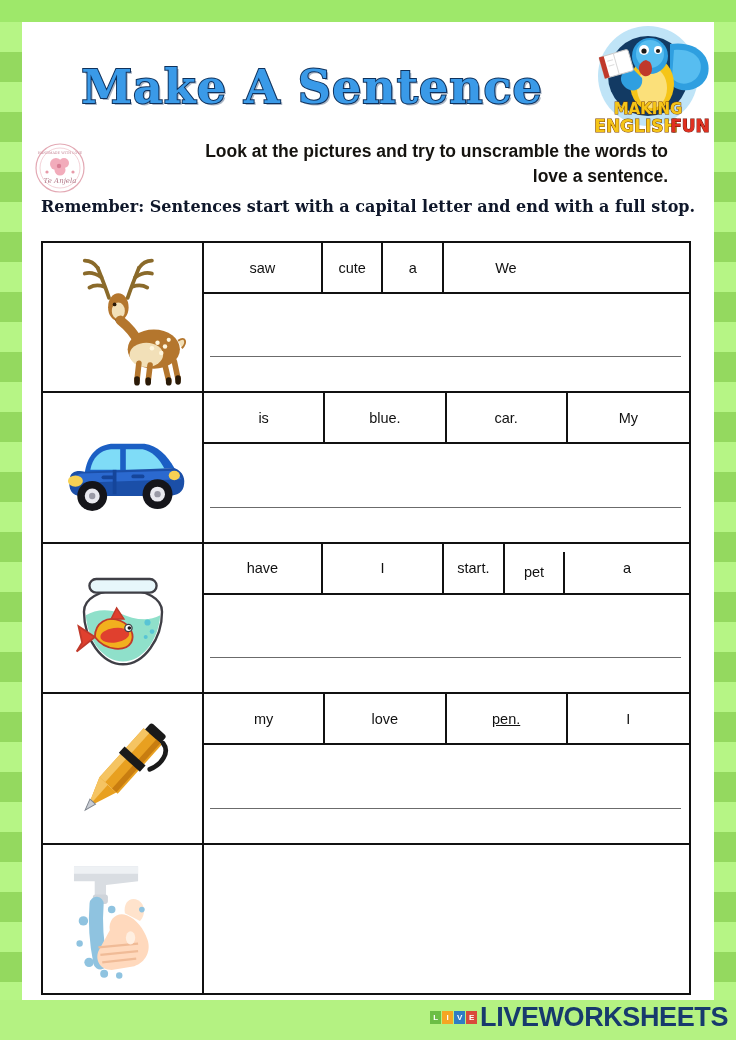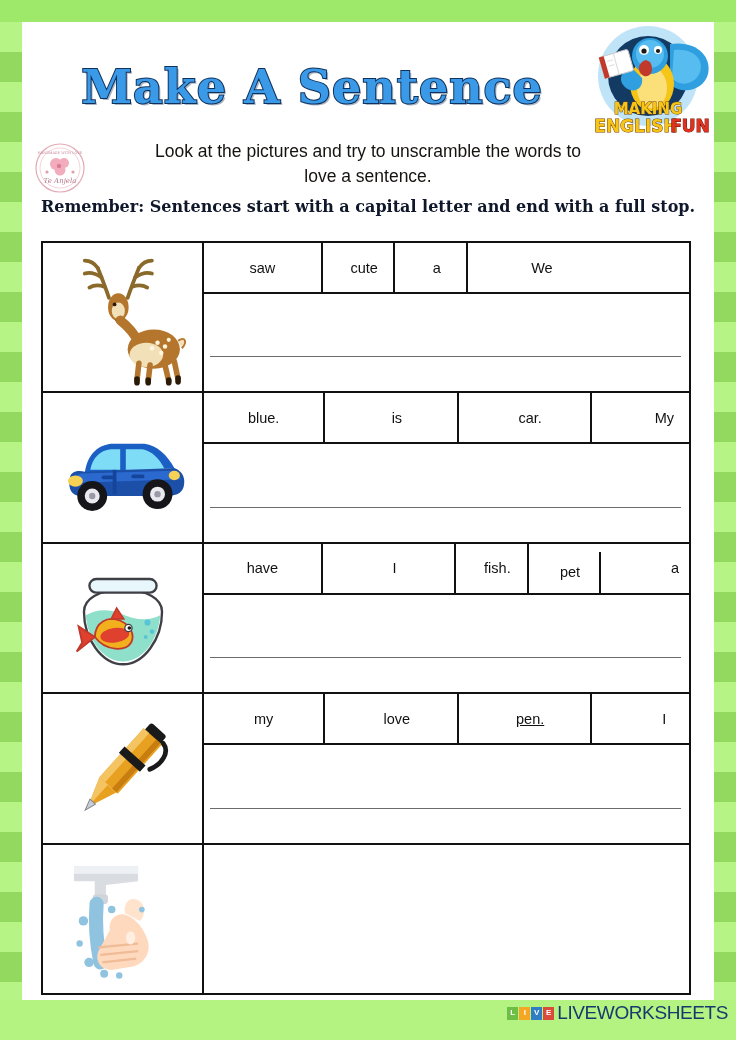--- a/index.html
+++ b/index.html
@@ -46,22 +46,22 @@
     white-space:nowrap;
   }
   .brand-logo{
     position:absolute;left:556px;top:0px;width:140px;height:118px;
   }
   .stamp{
     position:absolute;left:12px;top:120px;width:52px;height:52px;
   }
   .instr{
     position:absolute;left:46px;top:117px;width:600px;
-    text-align:center;
-    font-size:17.5px;font-weight:normal;color:#15130f;
+    text-align:right;
+    font-size:17.5px;font-weight:bold;color:#15130f;
     line-height:25px;
   }
   .remember{
     position:absolute;left:10px;top:175px;width:672px;
     text-align:center;
     font-family:"DejaVu Serif", serif;
     font-weight:bold;font-size:16px;color:#0f172a;
     white-space:nowrap;
   }
 
@@ -88,21 +88,20 @@
     overflow:hidden;
   }
   .pic-cell svg{display:block;}
   .right-cell{
     flex:1 1 auto;display:flex;flex-direction:column;min-width:0;
   }
   .words{
     flex:0 0 51px;display:flex;
     border-bottom:2.5px solid #111;
     box-sizing:border-box;
-    gap:12px;
   }
   .word{
     border-right:2.5px solid #111;
     box-sizing:border-box;
     display:flex;align-items:center;justify-content:center;
     font-size:14.5px;color:#111;
     overflow:hidden;white-space:nowrap;
   }
   .word:last-child{border-right:none;}
   .answer{
@@ -120,21 +119,21 @@
   .lw{
     position:absolute;right:8px;top:2px;
     display:flex;align-items:center;gap:3px;
   }
   .lw-tiles{display:flex;gap:1px;}
   .lw-tile{
     width:11px;height:13px;display:flex;align-items:center;justify-content:center;
     font-size:8px;font-weight:bold;color:#fff;line-height:1;
   }
   .lw-word{
-    font-size:19px;font-weight:normal;color:#173a6d;letter-spacing:-.4px;
+    font-size:27px;font-weight:bold;color:#173a6d;letter-spacing:-.4px;
     font-family:"Liberation Sans", sans-serif;
     text-align:right;
   }
 </style>
 </head>
 <body>
 
 <div id="page">
   <div class="band-top"></div>
   <div class="checker-l"></div>
@@ -275,22 +274,22 @@
     <circle cx="42" cy="80" r="16" fill="#15151a"></circle>
     <circle cx="42" cy="80" r="8" fill="#e9e9ef"></circle>
     <circle cx="42" cy="80" r="3.4" fill="#9a9aa6"></circle>
     <circle cx="112" cy="78" r="16" fill="#15151a"></circle>
     <circle cx="112" cy="78" r="8" fill="#e9e9ef"></circle>
     <circle cx="112" cy="78" r="3.4" fill="#9a9aa6"></circle>
   </svg>
           </div>
           <div class="right-cell">
             <div class="words">
+              <div class="word" style="flex: 0 0 25%;">is</div>
               <div class="word" style="flex: 0 0 25%;">blue.</div>
-              <div class="word" style="flex: 0 0 25%;">is</div>
               <div class="word" style="flex: 0 0 25%;">car.</div>
               <div class="word" style="flex: 0 0 25%;">My</div>
             </div>
             <div class="answer">
               <div class="writeline"></div>
             </div>
           </div>
         </div>
         <div class="row">
           <div class="pic-cell">
@@ -310,21 +309,21 @@
       <circle cx="92" cy="70" r="3.4"></circle>
                 <circle cx="97" cy="80" r="2.6"></circle>
                 <circle cx="90" cy="86" r="2.2"></circle>
     </g>
   </svg>
           </div>
           <div class="right-cell">
             <div class="words">
               <div class="word" style="flex: 0 0 24.5%;">have</div>
               <div class="word" style="flex: 0 0 25%;">I</div>
-              <div class="word" style="flex: 0 0 12.5%;">fish.</div>
+              <div class="word" style="flex: 0 0 12.5%;">start.</div>
               <div class="word" style="flex: 0 0 12.5%; margin-top: 8px;">pet</div>
               <div class="word" style="flex: 0 0 25.5%;">a</div>
             </div>
             <div class="answer">
               <div class="writeline"></div>
             </div>
           </div>
         </div>
         <div class="row">
           <div class="pic-cell">

